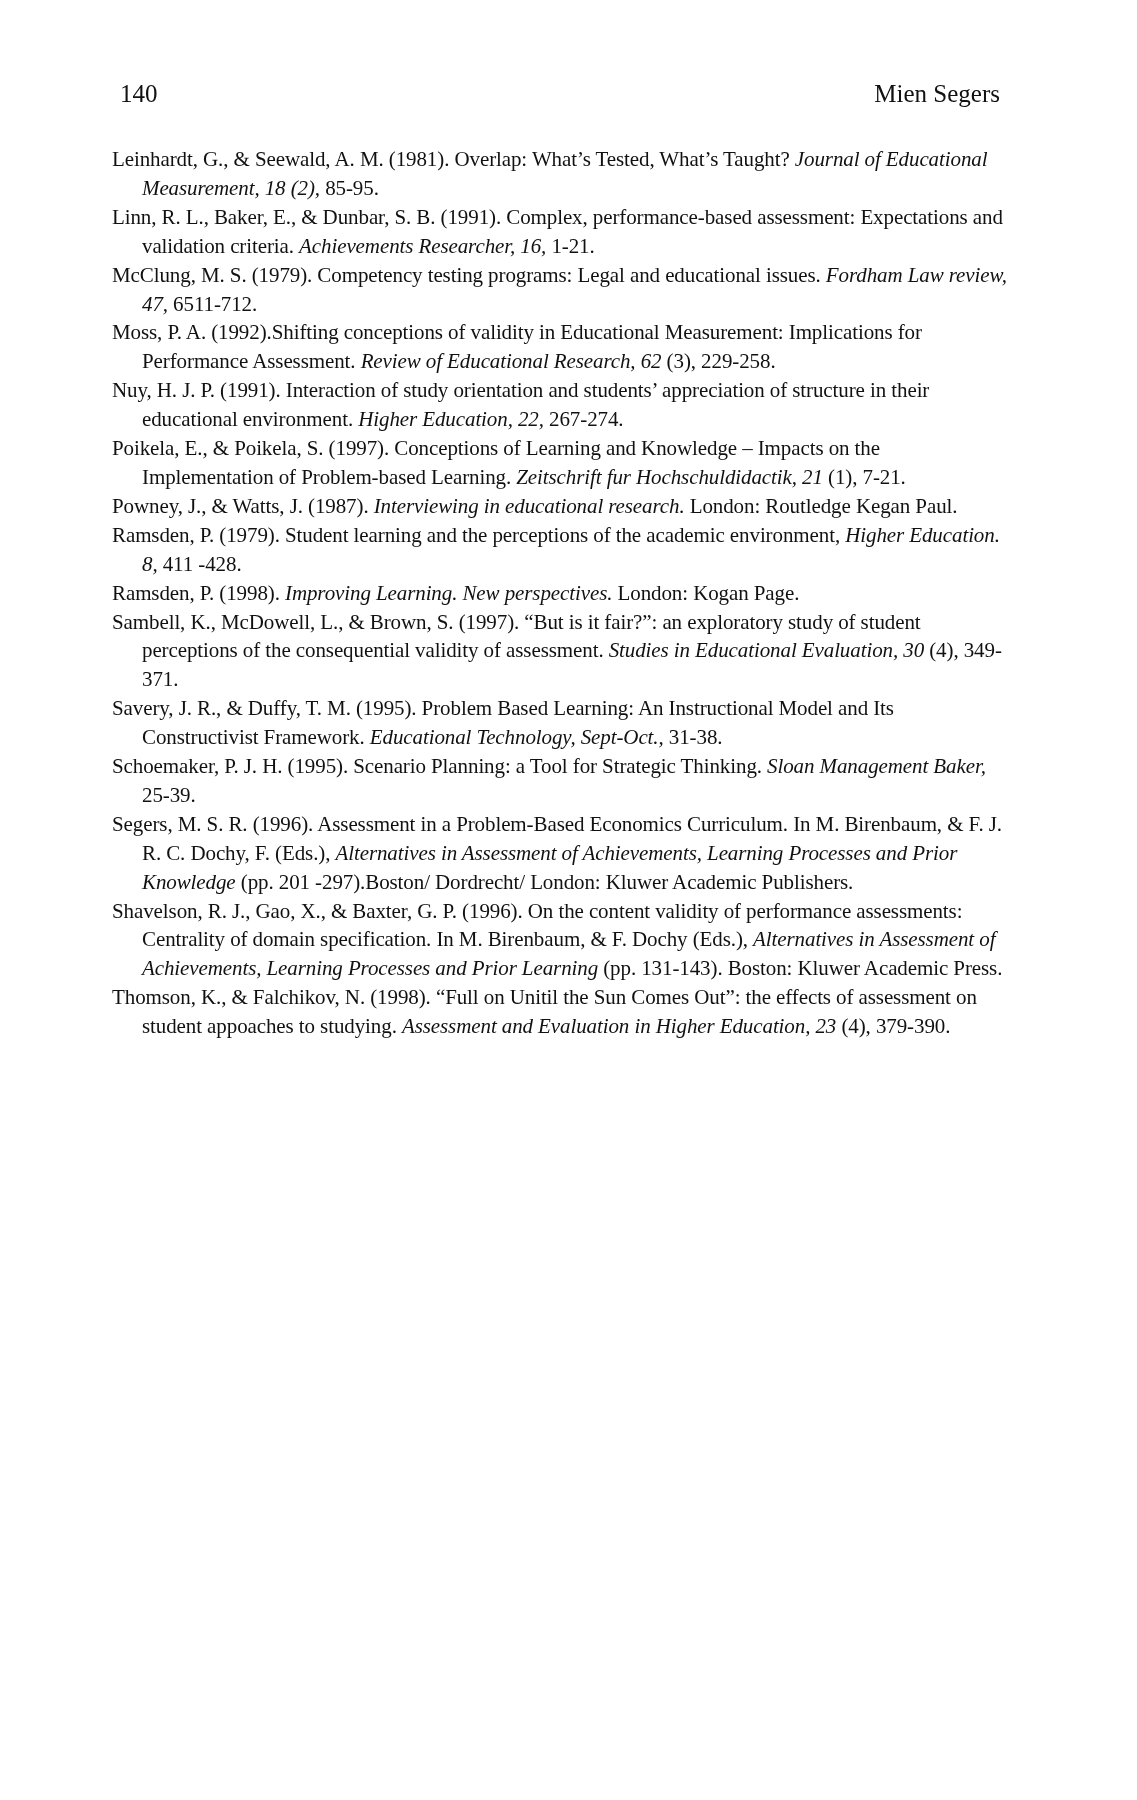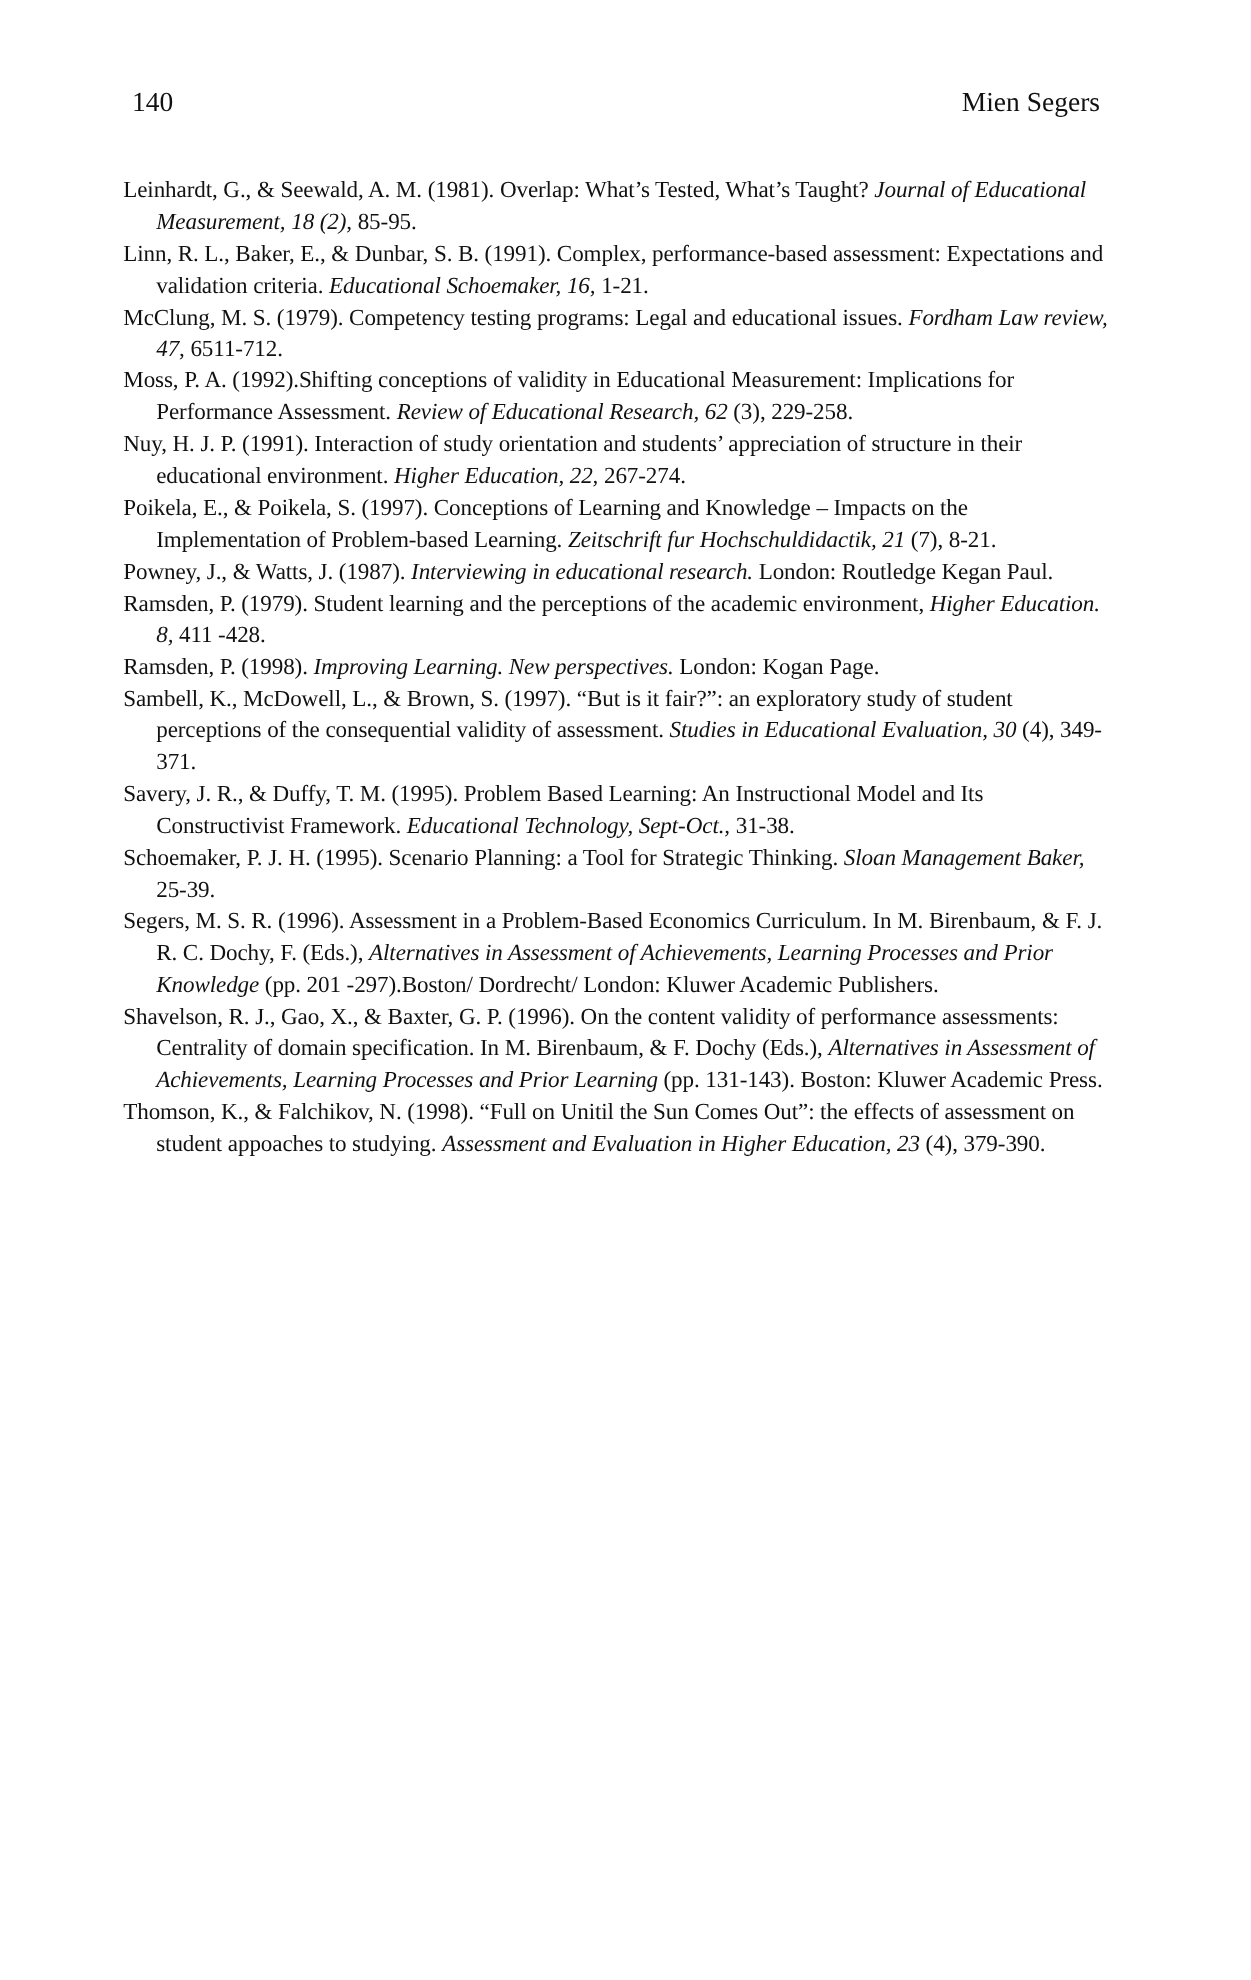--- a/index.html
+++ b/index.html
@@ -1,41 +1,41 @@
 <!DOCTYPE html>
 <html><head>
 <meta charset="utf-8">
 <style>
   html, body { margin: 0; padding: 0; background: #ffffff; }
   body { width: 1137px; height: 1800px; position: relative; overflow: hidden;
          font-family: "Liberation Serif", "DejaVu Serif", serif; color: #111; }
   .header { position: absolute; top: 80px; left: 0; width: 1137px; height: 40px; }
   .page-number { position: absolute; left: 120px; top: 0; font-size: 25px; }
   .running-head { position: absolute; right: 137px; top: 0; font-size: 25px; }
-  .refs { position: absolute; top: 158px; left: 112px; width: 900px;
+  .refs { position: absolute; top: 145px; left: 112px; width: 900px;
           font-size: 21px; line-height: 28.9px; }
   .ref { padding-left: 30px; text-indent: -30px; margin: 0; letter-spacing: -0.1px; }
   .ref i { font-style: italic; }
 </style>
 </head>
 <body>
 
 <div class="header">
   <span class="page-number">140</span>
   <span class="running-head">Mien Segers</span>
 </div>
 
 <div class="refs" id="refs">
 
   <p class="ref"><span>Leinhardt, G., &amp; Seewald, A. M. (1981). Overlap: What’s Tested, What’s Taught? </span><i>Journal of Educational  Measurement, 18 (2),</i><span> 85-95.</span></p>
-  <p class="ref"><span>Linn, R. L., Baker, E., &amp; Dunbar, S. B. (1991). Complex, performance-based assessment: Expectations and validation criteria. </span><i>Educational Schoemaker,  16,</i><span> 1-21.</span></p>
+  <p class="ref"><span>Linn, R. L., Baker, E., &amp; Dunbar, S. B. (1991). Complex, performance-based assessment: Expectations and validation criteria. </span><i>Achievements Researcher,  16,</i><span> 1-21.</span></p>
   <p class="ref"><span>McClung, M. S. (1979). Competency testing programs: Legal and educational issues. </span><i>Fordham Law review, 47,</i><span> 6511-712.</span></p>
   <p class="ref"><span>Moss, P. A. (1992).Shifting conceptions of validity in Educational Measurement: Implications for Performance Assessment. </span><i>Review of Educational Research, 62</i><span> (3), 229-258.</span></p>
   <p class="ref"><span>Nuy, H. J. P. (1991). Interaction of study orientation and students’ appreciation of structure in their educational environment. </span><i>Higher Education, 22,</i><span> 267-274.</span></p>
-  <p class="ref"><span>Poikela, E., &amp; Poikela, S. (1997). Conceptions of Learning and Knowledge – Impacts on the Implementation of Problem-based Learning. </span><i>Zeitschrift fur Hochschuldidactik, 21</i><span> (7), 8-21.</span></p>
+  <p class="ref"><span>Poikela, E., &amp; Poikela, S. (1997). Conceptions of Learning and Knowledge – Impacts on the Implementation of Problem-based Learning. </span><i>Zeitschrift fur Hochschuldidactik, 21</i><span> (1), 7-21.</span></p>
   <p class="ref"><span>Powney, J., &amp; Watts, J. (1987). </span><i>Interviewing in educational research.</i><span> London: Routledge Kegan Paul.</span></p>
   <p class="ref"><span>Ramsden, P. (1979). Student learning and the perceptions of the academic environment, </span><i>Higher Education. 8,</i><span> 411 -428.</span></p>
   <p class="ref"><span>Ramsden, P. (1998). </span><i>Improving Learning. New perspectives.</i><span> London: Kogan Page.</span></p>
   <p class="ref"><span>Sambell, K., McDowell, L., &amp; Brown, S. (1997). “But is it fair?”: an exploratory study of student perceptions of the consequential validity of assessment. </span><i>Studies in Educational Evaluation,  30</i><span> (4), 349-371.</span></p>
   <p class="ref"><span>Savery, J. R., &amp; Duffy, T. M. (1995). Problem Based Learning: An Instructional Model and Its Constructivist Framework. </span><i>Educational Technology, Sept-Oct.,</i><span> 31-38.</span></p>
   <p class="ref"><span>Schoemaker, P. J. H. (1995). Scenario Planning: a Tool for Strategic Thinking. </span><i>Sloan Management Baker,</i><span>  25-39.</span></p>
   <p class="ref"><span>Segers, M. S. R. (1996). Assessment in a Problem-Based Economics Curriculum. In M. Birenbaum, &amp; F. J. R. C. Dochy, F. (Eds.), </span><i>Alternatives in Assessment of Achievements, Learning Processes and Prior Knowledge</i><span> (pp. 201 -297).Boston/ Dordrecht/ London: Kluwer Academic Publishers.</span></p>
   <p class="ref"><span>Shavelson, R. J., Gao, X., &amp; Baxter, G. P. (1996). On the content validity of performance assessments: Centrality of domain specification. In M. Birenbaum, &amp; F. Dochy (Eds.), </span><i>Alternatives in Assessment of Achievements, Learning Processes and Prior Learning</i><span> (pp. 131-143).  Boston:  Kluwer Academic Press.</span></p>
   <p class="ref"><span>Thomson, K., &amp; Falchikov, N. (1998). “Full on Unitil the Sun Comes Out”: the effects of assessment on student appoaches to studying. </span><i>Assessment and Evaluation in Higher Education, 23</i><span> (4), 379-390.</span></p>
 </div>

